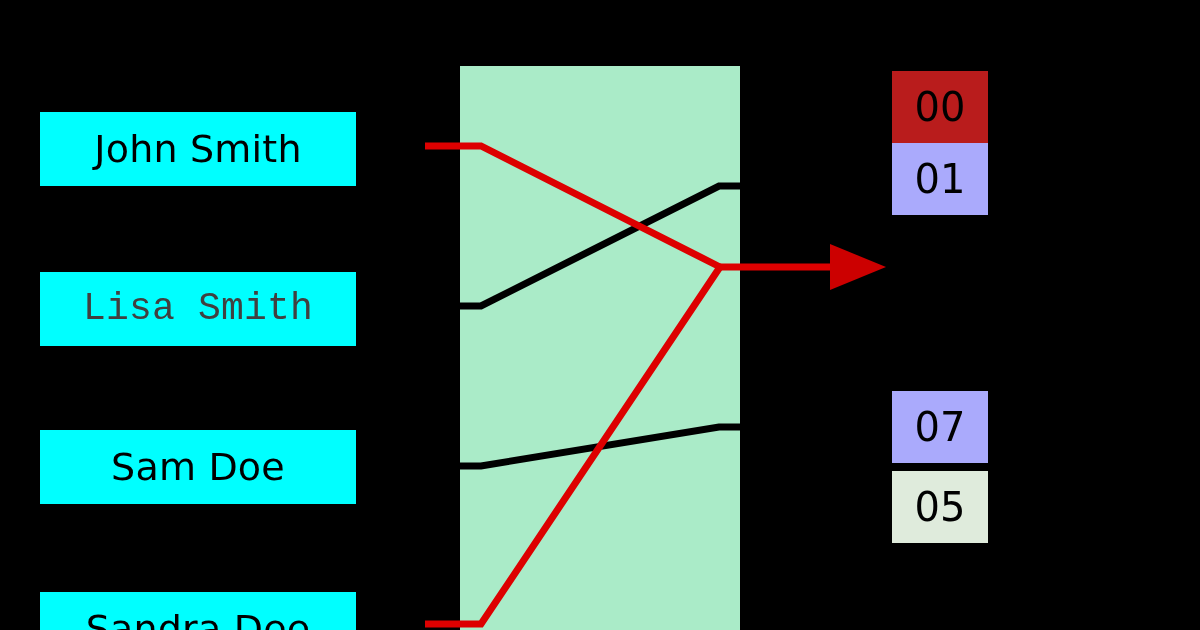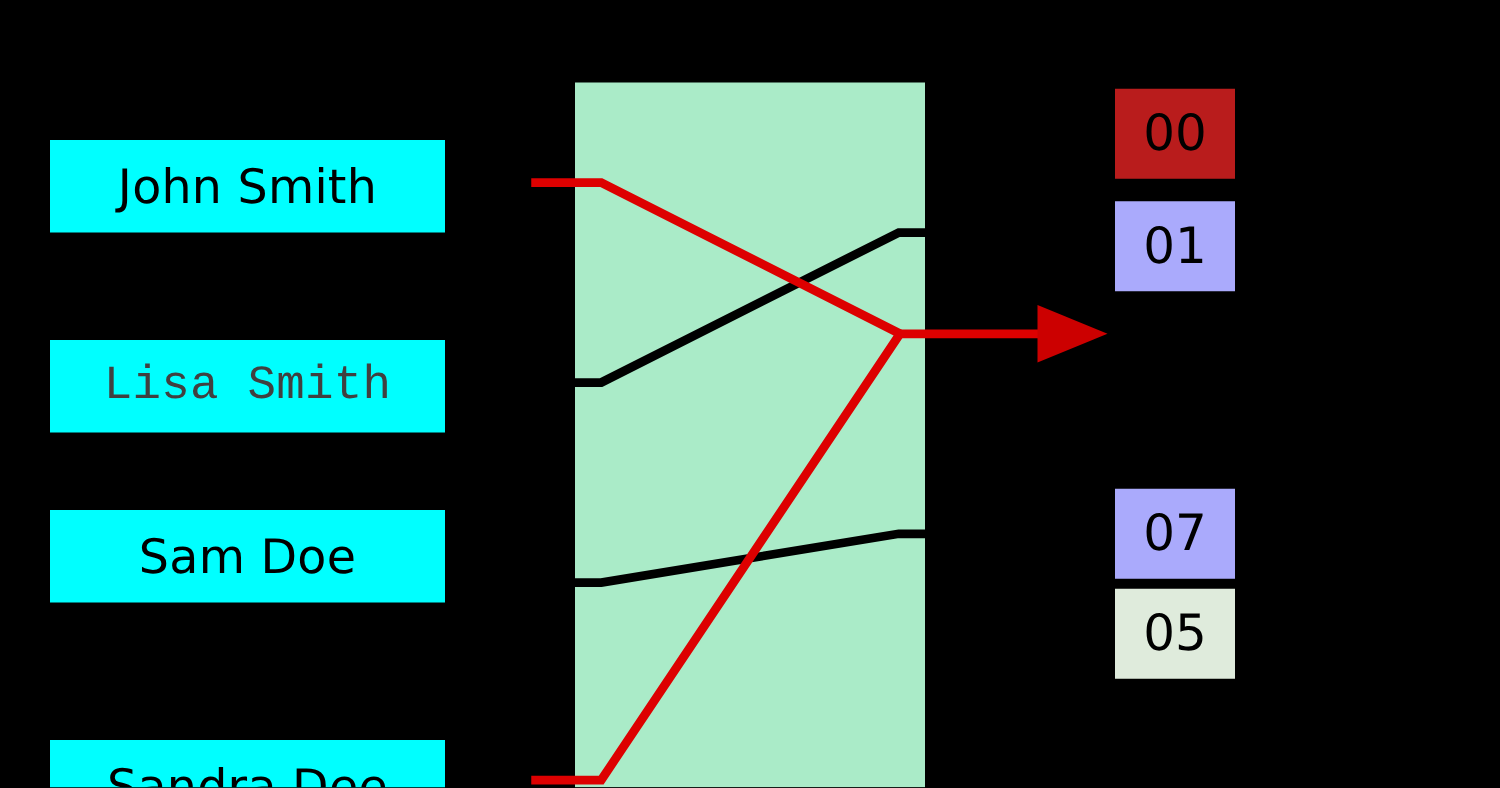--- a/index.html
+++ b/index.html
@@ -29,38 +29,38 @@
     display:flex;
     align-items:center;
     justify-content:center;
     font-size:38px;
     line-height:1;
     letter-spacing:0.2px;
     box-sizing:border-box;
   }
   .name-box.n0{top:112px;}
   .name-box.n1{top:272px;}
-  .name-box.n2{top:408px;}
+  .name-box.n2{top:430px;}
   .name-box.n3{top:592px;}
 
   
   .key-box{
     position:absolute;
     left:892px;
     width:96px;
     height:72px;
     display:flex;
     align-items:center;
     justify-content:center;
     font-size:40px;
     color:#000;
     box-sizing:border-box;
   }
   .key-box.k0{top:71px;}
-  .key-box.k1{top:161px;}
+  .key-box.k1{top:143px;}
   .key-box.k2{top:231px;}
   .key-box.k3{top:311px;}
   .key-box.k4{top:391px;}
   .key-box.k5{top:471px;}
 
   
   #wires{
     position:absolute;
     left:0;top:0;
     width:1200px;height:630px;

